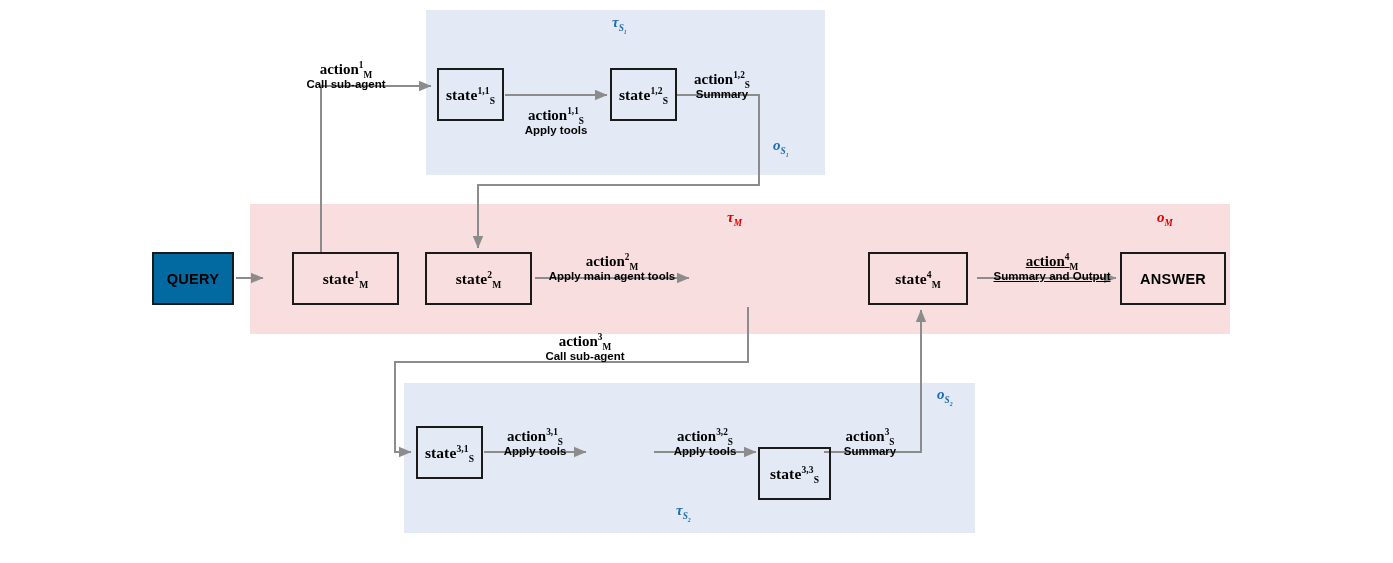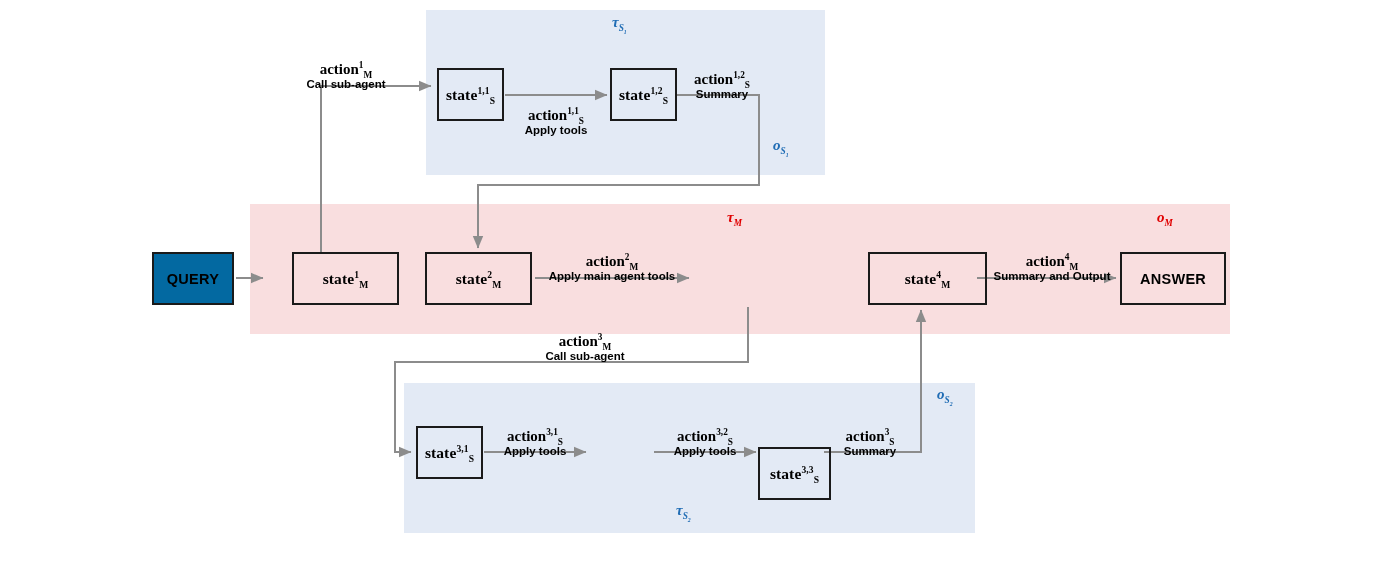--- a/index.html
+++ b/index.html
@@ -108,21 +108,21 @@
 
   <div class="node" style="left:268px;top:252px;width:107px;height:53px;margin-left:24px;">
     <span class="lbl">state<sup>1</sup><sub>M</sub></span>
   </div>
 
   <div class="node" style="left:425px;top:252px;width:107px;height:53px;">
     <span class="lbl">state<sup>2</sup><sub>M</sub></span>
   </div>
 
 
-  <div class="node" style="left:868px;top:252px;width:119px;height:53px;">
+  <div class="node" style="left:868px;top:252px;width:100px;height:53px;">
     <span class="lbl">state<sup>4</sup><sub>M</sub></span>
   </div>
 
   <div class="node plain" style="left:1120px;top:252px;width:106px;height:53px;">
     <span class="lbl">ANSWER</span>
   </div>
 
   <div class="node" style="left:437px;top:68px;width:67px;height:53px;">
     <span class="lbl">state<sup>1,1</sup><sub>S</sub></span>
   </div>
@@ -158,21 +158,21 @@
   <div class="edge-label" style="left:532px;top:254px;width:160px;">
     <div class="top">action<sup>2</sup><sub>M</sub></div>
     <div class="bot">Apply main agent tools</div>
   </div>
 
   <div class="edge-label" style="left:485px;top:334px;width:200px;">
     <div class="top">action<sup>3</sup><sub>M</sub></div>
     <div class="bot">Call sub-agent</div>
   </div>
 
-  <div class="edge-label" style="left:972px;top:254px;width:160px;">
+  <div class="edge-label" style="left:972px;top:254px;width:160px;text-decoration:underline;">
     <div class="top">action<sup>4</sup><sub>M</sub></div>
     <div class="bot">Summary and Output</div>
   </div>
 
   <div class="edge-label" style="left:455px;top:429px;width:160px;">
     <div class="top">action<sup>3,1</sup><sub>S</sub></div>
     <div class="bot">Apply tools</div>
   </div>
 
   <div class="edge-label" style="left:625px;top:429px;width:160px;">

